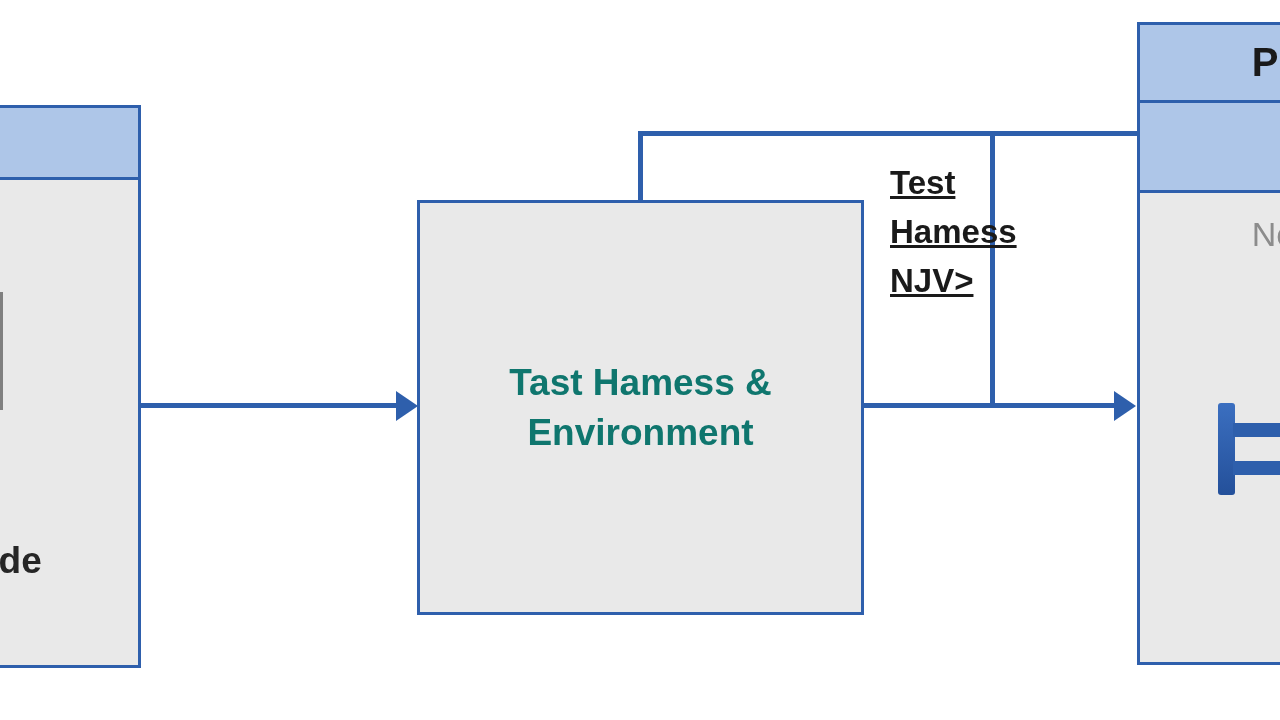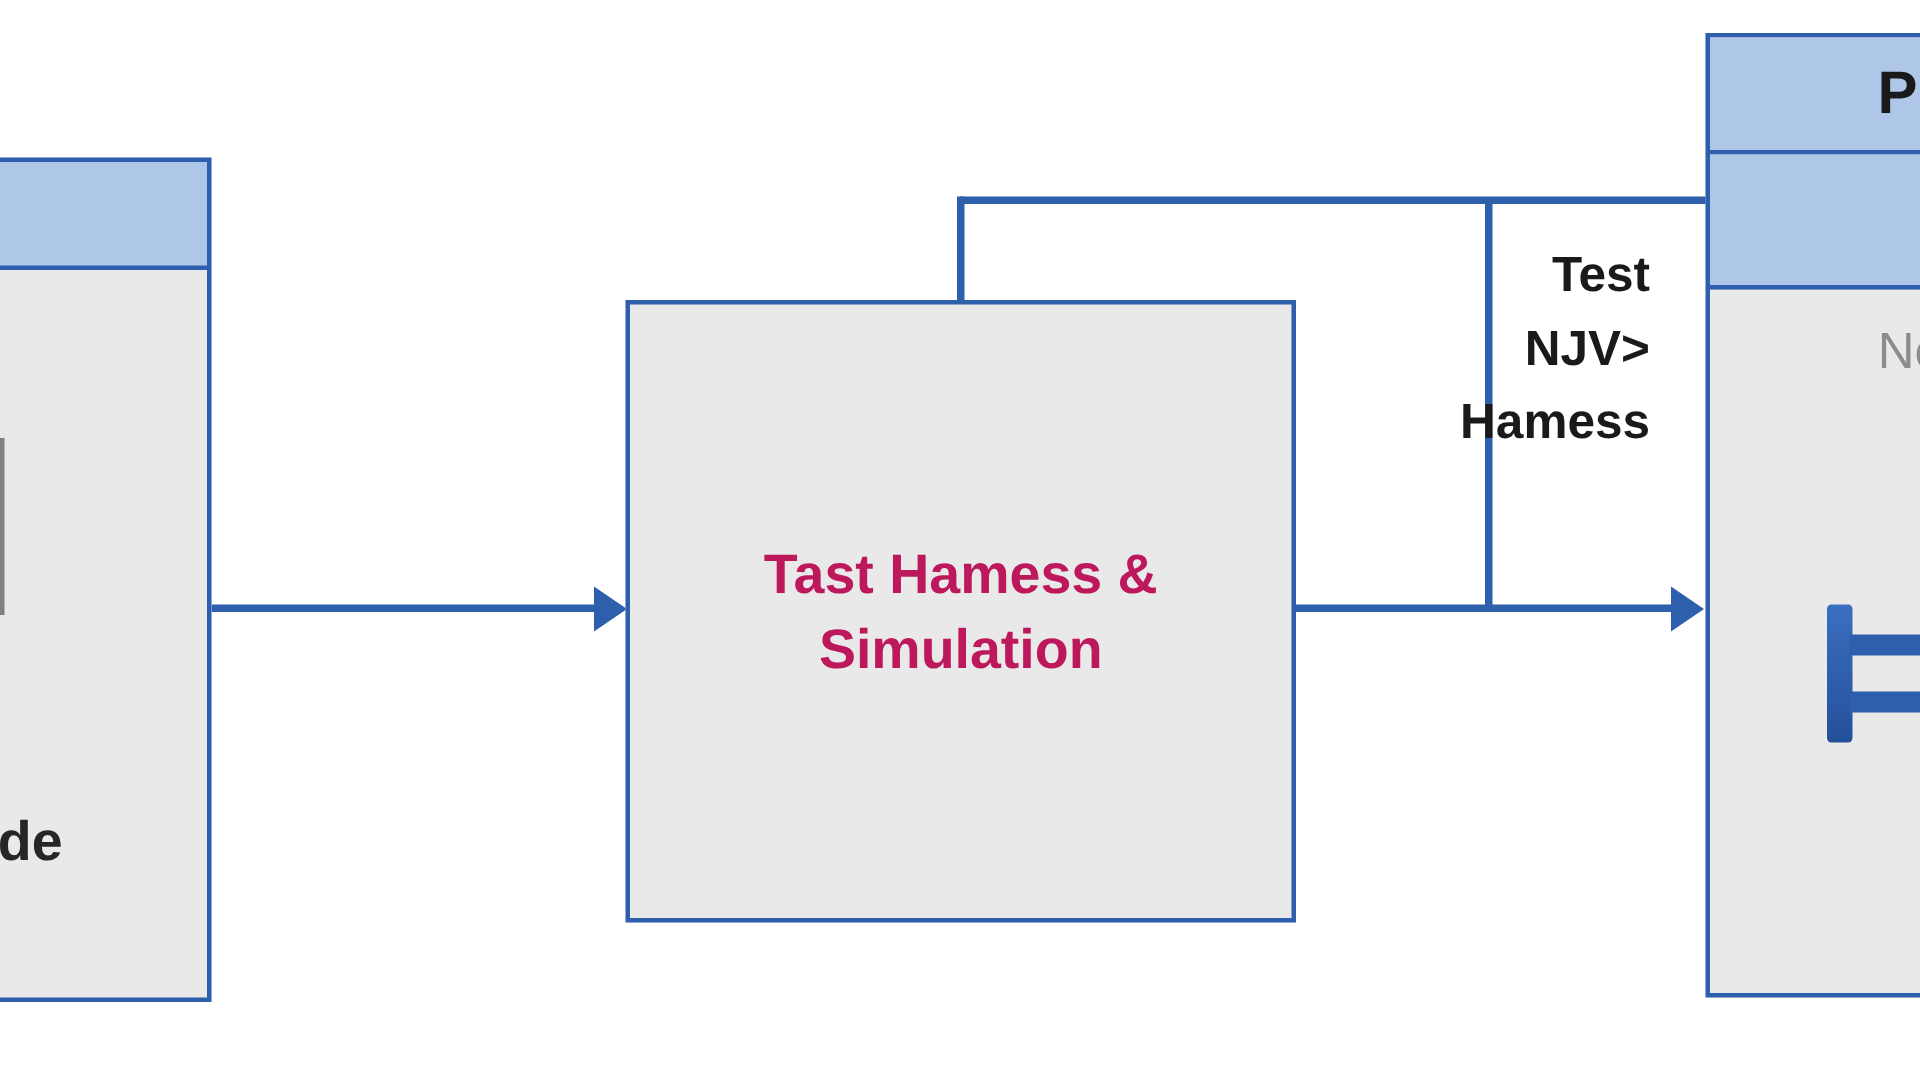--- a/index.html
+++ b/index.html
@@ -107,21 +107,21 @@
     width: 447px;
     height: 415px;
     display: flex;
     align-items: center;
     justify-content: center;
   }
   .center-text {
     text-align: center;
     font-size: 37px;
     font-weight: bold;
-    color: #be185d;
+    color: #0f766e;
     line-height: 50px;
   }
 
   
   #right-node {
     left: 1137px;
     top: 22px;
     width: 290px;
     height: 643px;
   }
@@ -180,25 +180,26 @@
     border-bottom: 15px solid transparent;
     border-left: 22px solid #2e5fac;
   }
 
   
   #flow-label {
     position: absolute;
     left: 890px;
     top: 158px;
     width: 210px;
-    text-align: right;
+    text-align: left;
     font-size: 33px;
     font-weight: bold;
     color: #1a1a1a;
     line-height: 49px;
+    text-decoration: underline;
   }
 </style>
 </head>
 <body>
 
 <div id="canvas">
 
   <div class="line-h" style="left:640px; top:131px; width:500px;"></div>
   <div class="line-v" style="left:638px; top:131px; height:72px;"></div>
 
@@ -220,21 +221,21 @@
 
       </div>
       <div class="node-caption" style="top:356px;">Code</div>
       <div class="node-caption" style="top:406px;">)</div>
     </div>
   </div>
 
   <div class="node" id="center-node">
     <div class="center-text">
       <div>Tast Hamess &amp;</div>
-      <div>Simulation</div>
+      <div>Environment</div>
     </div>
   </div>
 
   <div class="node" id="right-node">
     <div class="band band-top">
       <span class="band-title">Pla</span>
     </div>
     <div class="band-mid"></div>
     <div class="body-area">
       <div class="sub-label" style="top:22px;">Nec</div>
@@ -242,17 +243,17 @@
         <div class="bar-left"></div>
         <div class="rung r1"></div>
         <div class="rung r2"></div>
 
       </div>
     </div>
   </div>
 
   <div id="flow-label">
     <div>Test</div>
+    <div>Hamess</div>
     <div>NJV&gt;</div>
-    <div>Hamess</div>
   </div>
 
 </div>
 
 </body></html>

